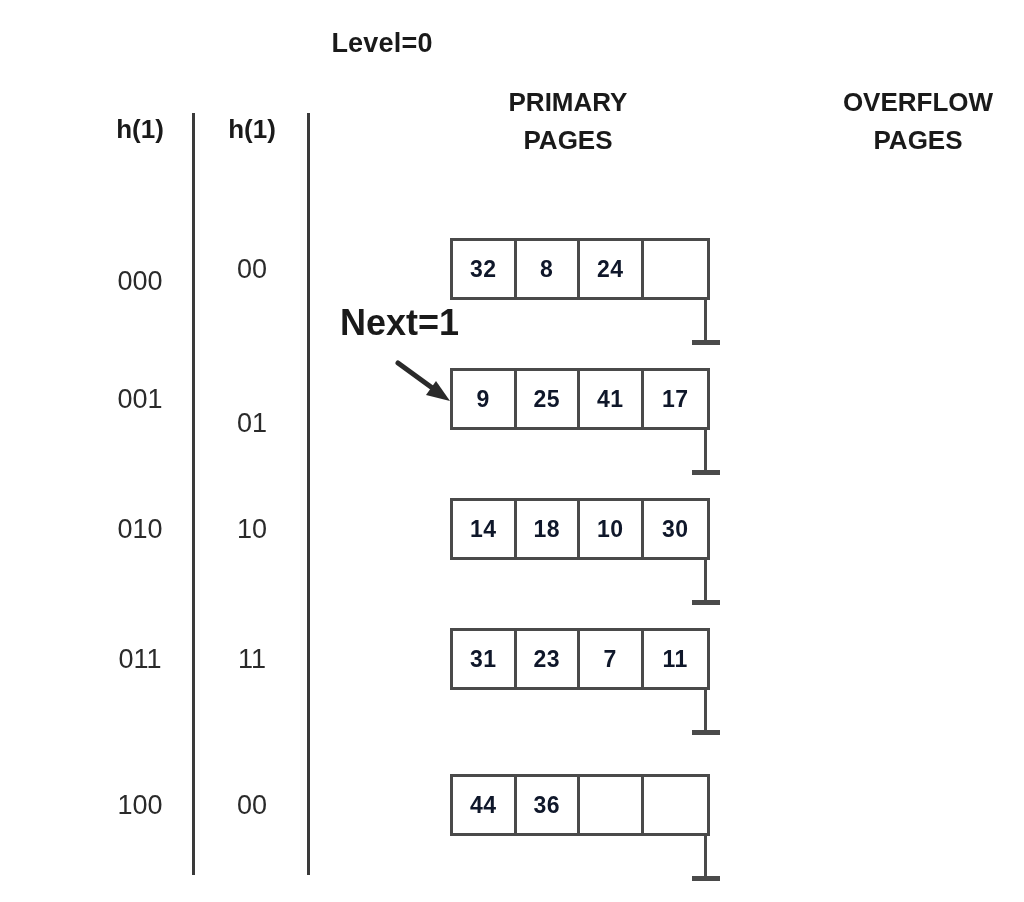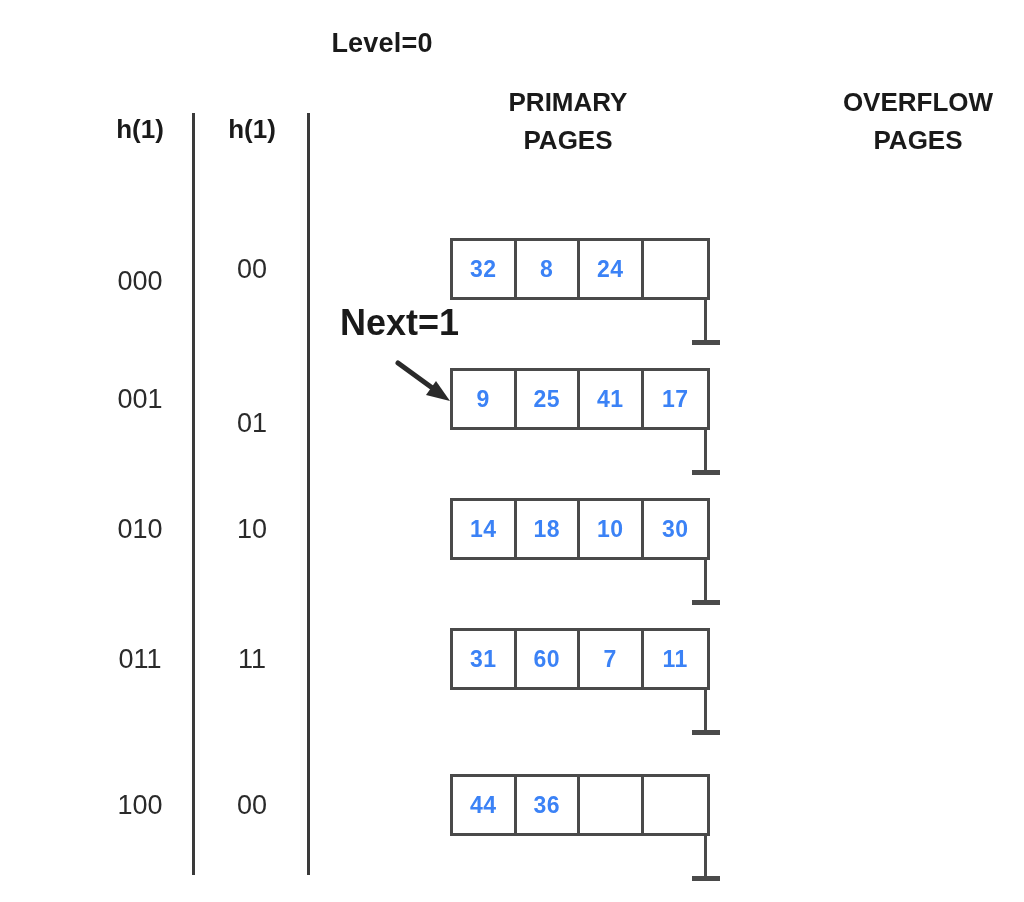--- a/index.html
+++ b/index.html
@@ -87,21 +87,21 @@
   }
   .cell {
     flex: 1 1 25%;
     border-right: 3px solid #4a4a4a;
     box-sizing: border-box;
     display: flex;
     align-items: center;
     justify-content: center;
     font-size: 23px;
     font-weight: bold;
-    color: #3b82f6;
+    color: #0f172a;
     letter-spacing: 0.5px;
   }
   .cell:last-child {
     border-right: none;
   }
 
   
   .term-stem {
     position: absolute;
     left: 704px;
@@ -193,21 +193,21 @@
           <div class="cell">30</div>
         </div>
         <div class="term-stem"></div>
         <div class="term-bar"></div>
       </div>
       <div class="bucket-row" style="top: 620px;">
         <div class="lbl hash-val" style="left: 140px; top: 39px;">011</div>
         <div class="lbl hash-val" style="left: 252px; top: 39px;">11</div>
         <div class="bucket-box">
           <div class="cell">31</div>
-          <div class="cell">60</div>
+          <div class="cell">23</div>
           <div class="cell">7</div>
           <div class="cell">11</div>
         </div>
         <div class="term-stem"></div>
         <div class="term-bar"></div>
       </div>
       <div class="bucket-row" style="top: 766px; padding-left: 44px;">
         <div class="lbl hash-val" style="left: 140px; top: 39px;">100</div>
         <div class="lbl hash-val" style="left: 252px; top: 39px;">00</div>
         <div class="bucket-box">

